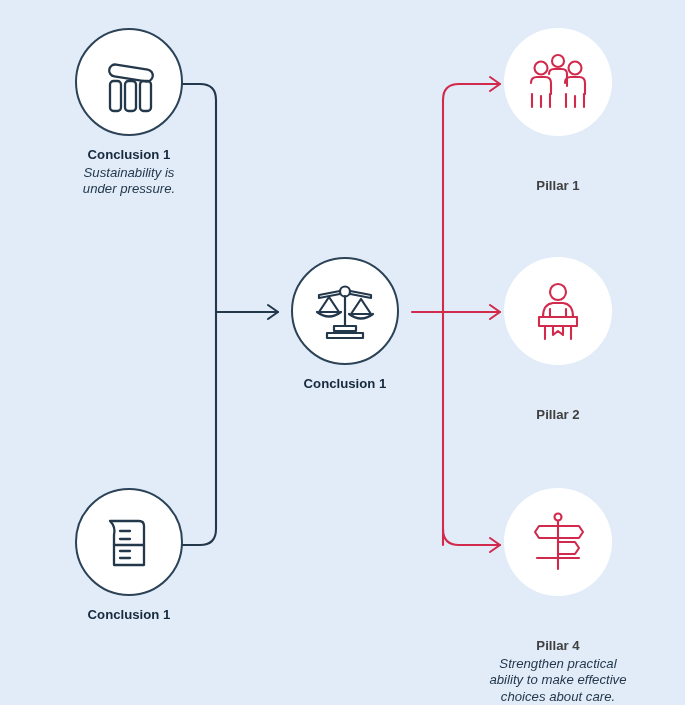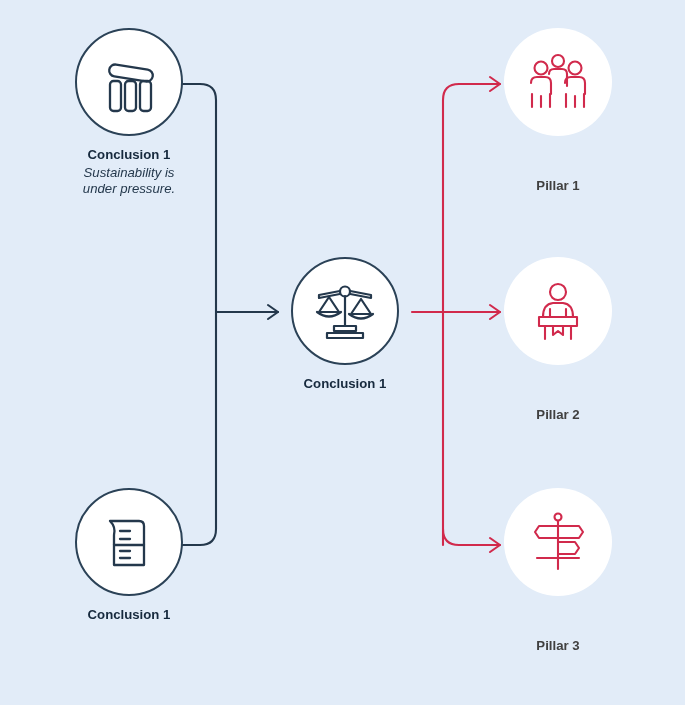--- a/index.html
+++ b/index.html
@@ -225,17 +225,18 @@
             <line x1="31" y1="10" x2="31" y2="58"></line>
             <path d="M31 15 L52 15 L56 21 L52 27 L31 27"></path>
             <path d="M31 15 L12 15 L8 21 L12 27 L31 27"></path>
             <path d="M31 31 L48 31 L52 37 L48 43 L31 43"></path>
             <line x1="10" y1="47" x2="52" y2="47"></line>
           </g>
         </svg>
       </span>
     </div>
     <div class="caption">
-      <span class="title red">Pillar 3</span>
+      <span class="title red">Pillar 4</span>
+      <span class="body">Strengthen practical<br>ability to make effective<br>choices about care.</span>
     </div>
   </div>
 
 </div>
 
 </body></html>

